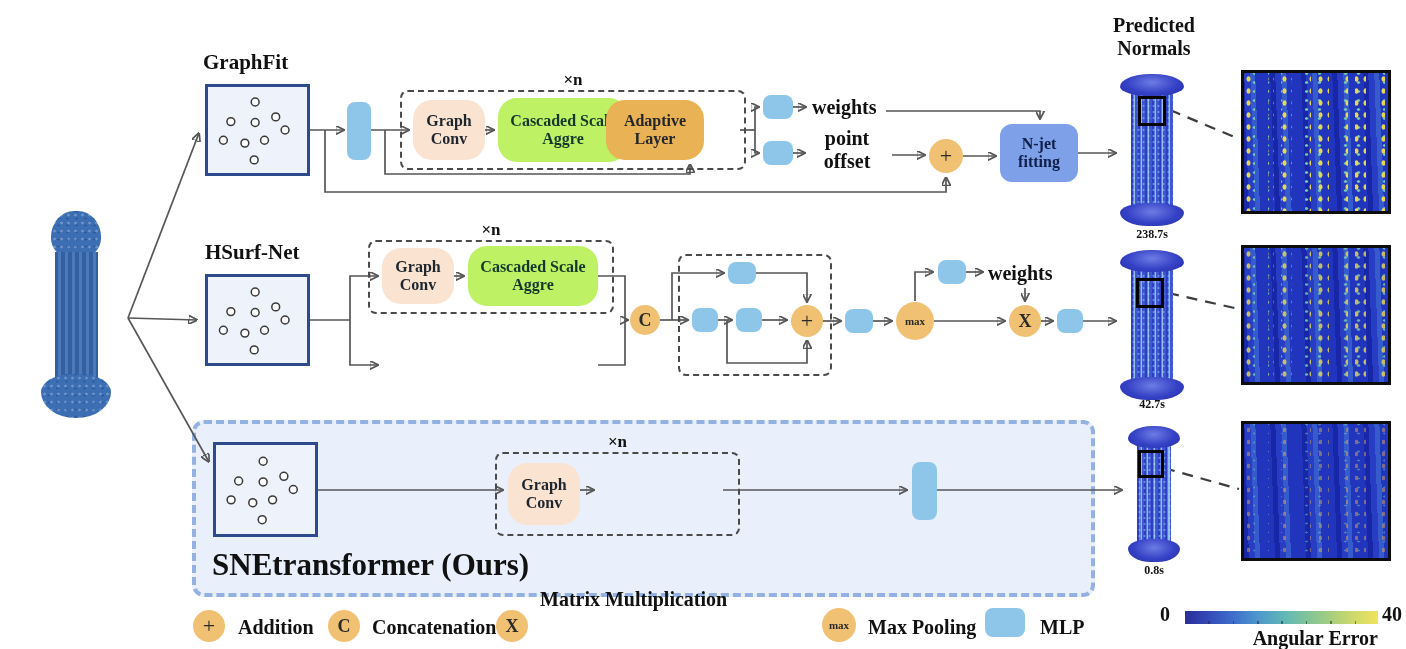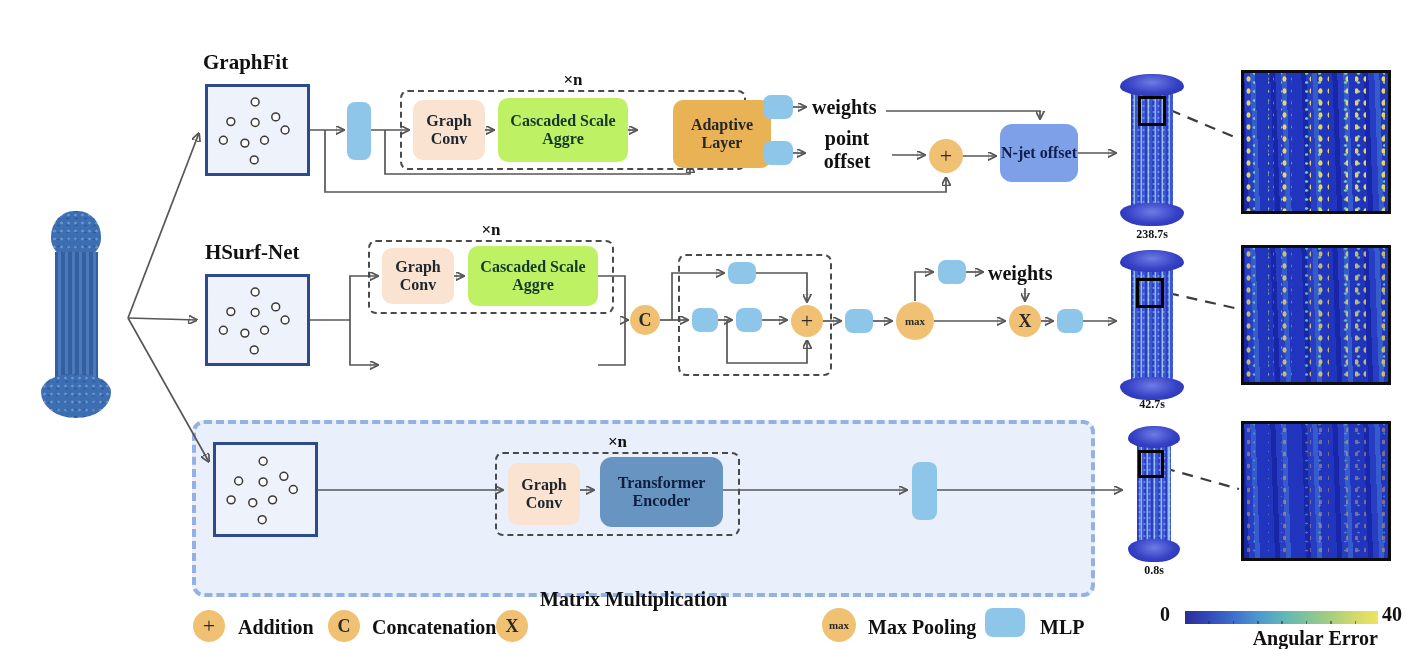--- a/index.html
+++ b/index.html
@@ -1,20 +1,20 @@
 <!DOCTYPE html>
 <html><head>
 <meta charset="utf-8">
 <style>
   *{box-sizing:border-box;margin:0;padding:0}
   body{background:#fff;font-family:"Liberation Serif",serif}
   #fig{position:relative;width:1406px;height:649px;background:#fff;overflow:hidden}
   
   .blk{position:absolute;display:flex;align-items:center;justify-content:center;text-align:center;
-       font-weight:bold;color:#1d262e;border-radius:10px;line-height:1.12;font-size:16px;z-index:2}
+       font-weight:bold;color:#1d262e;border-radius:19px;line-height:1.12;font-size:16px;z-index:2}
   .peach{background:#fae3d1}
   .green{background:#bef264;color:#14372b}
   .amber{background:#e9b254;color:#23262b}
   .njet{background:#7da0e8;color:#0f1f4a;border-radius:12px}
   .te{background:#6794c0;color:#0f1e3e;border-radius:12px}
   .olive{background:#d8d9b6;color:#23262b;border-radius:9px;font-size:17px}
   .mlp{position:absolute;background:#8ec6ea;border-radius:8px;z-index:2}
   .op{position:absolute;background:#f1c173;border-radius:50%;display:flex;align-items:center;
       justify-content:center;font-weight:bold;color:#2a2a2a;z-index:2}
   .dashedbox{position:absolute;border:2px dashed #4a4a4a;border-radius:8px;z-index:1}
@@ -172,31 +172,31 @@
     </svg>
   </div>
 
   <div class="mlp" style="left:347px;top:102px;width:24px;height:58px"></div>
 
   <div class="dashedbox" style="left:400px;top:90px;width:346px;height:80px"></div>
   <div class="xn" style="left:400px;top:70px;width:346px">×n</div>
 
   <div class="blk peach" style="left:413px;top:100px;width:72px;height:60px">Graph Conv</div>
   <div class="blk green" style="left:498px;top:98px;width:130px;height:64px">Cascaded Scale Aggre</div>
-  <div class="blk amber" style="left:673px;top:100px;width:98px;height:68px">Adaptive Layer</div>
+  <div class="blk amber" style="left:606px;top:100px;width:98px;height:60px">Adaptive Layer</div>
 
   <div class="mlp" style="left:763px;top:95px;width:30px;height:24px"></div>
   <div class="mlp" style="left:763px;top:141px;width:30px;height:24px"></div>
 
   <div class="lbl" style="left:812px;top:96px">weights</div>
   <div class="lbl" style="left:808px;top:127px;width:78px;text-align:center">point offset</div>
 
   <div class="op legsym" style="left:929px;top:139px;width:34px;height:34px">+</div>
 
-  <div class="blk njet" style="left:1000px;top:124px;width:78px;height:58px">N-jet offset</div>
+  <div class="blk njet" style="left:1000px;top:124px;width:78px;height:58px">N-jet fitting</div>
 
   <div class="pcol" style="left:1120px;top:74px;width:64px;height:152px">
     <div class="cap"></div>
     <div class="shaft"></div>
     <div class="base"></div>
   </div>
   <div class="hlrect" style="left:1138px;top:96px;width:28px;height:30px"></div>
   <div class="time" style="left:1114px;top:227px;width:76px">238.7s</div>
   <div class="hm hm-heavy" style="left:1241px;top:70px;height:144px"></div>
 
@@ -264,34 +264,35 @@
           <circle cx="60" cy="57" r="4.2"></circle>
           <circle cx="49" cy="78" r="4.2"></circle>
       </g>
     </svg>
   </div>
 
   <div class="dashedbox" style="left:495px;top:452px;width:245px;height:84px"></div>
   <div class="xn" style="left:495px;top:432px;width:245px">×n</div>
 
   <div class="blk peach" style="left:508px;top:463px;width:72px;height:62px">Graph Conv</div>
-  <div class="blk te" style="left:600px;top:457px;width:123px;height:70px">Transformer Encoder</div>
 
   <div class="mlp" style="left:912px;top:462px;width:25px;height:58px"></div>
 
+  <div class="snetitle">SNEtransformer (Ours)</div>
 
   <div class="pcol" style="left:1128px;top:426px;width:52px;height:136px">
     <div class="cap"></div>
     <div class="shaft"></div>
     <div class="base"></div>
   </div>
   <div class="hlrect" style="left:1138px;top:450px;width:26px;height:28px"></div>
   <div class="time" style="left:1118px;top:563px;width:72px">0.8s</div>
   <div class="hm hm-light" style="left:1241px;top:421px;height:140px"></div>
 
+  <div class="lbl" style="left:1098px;top:14px;width:112px;text-align:center;font-size:20px">Predicted Normals</div>
 
   <div class="op legsym" style="left:193px;top:610px;width:32px;height:32px">+</div>
   <div class="lbl" style="left:238px;top:616px">Addition</div>
 
   <div class="op legsym-b" style="left:328px;top:610px;width:32px;height:32px">C</div>
   <div class="lbl" style="left:372px;top:616px">Concatenation</div>
 
   <div class="op legsym-b" style="left:496px;top:610px;width:32px;height:32px">X</div>
   <div class="lbl" style="left:540px;top:588px">Matrix Multiplication</div>
 

